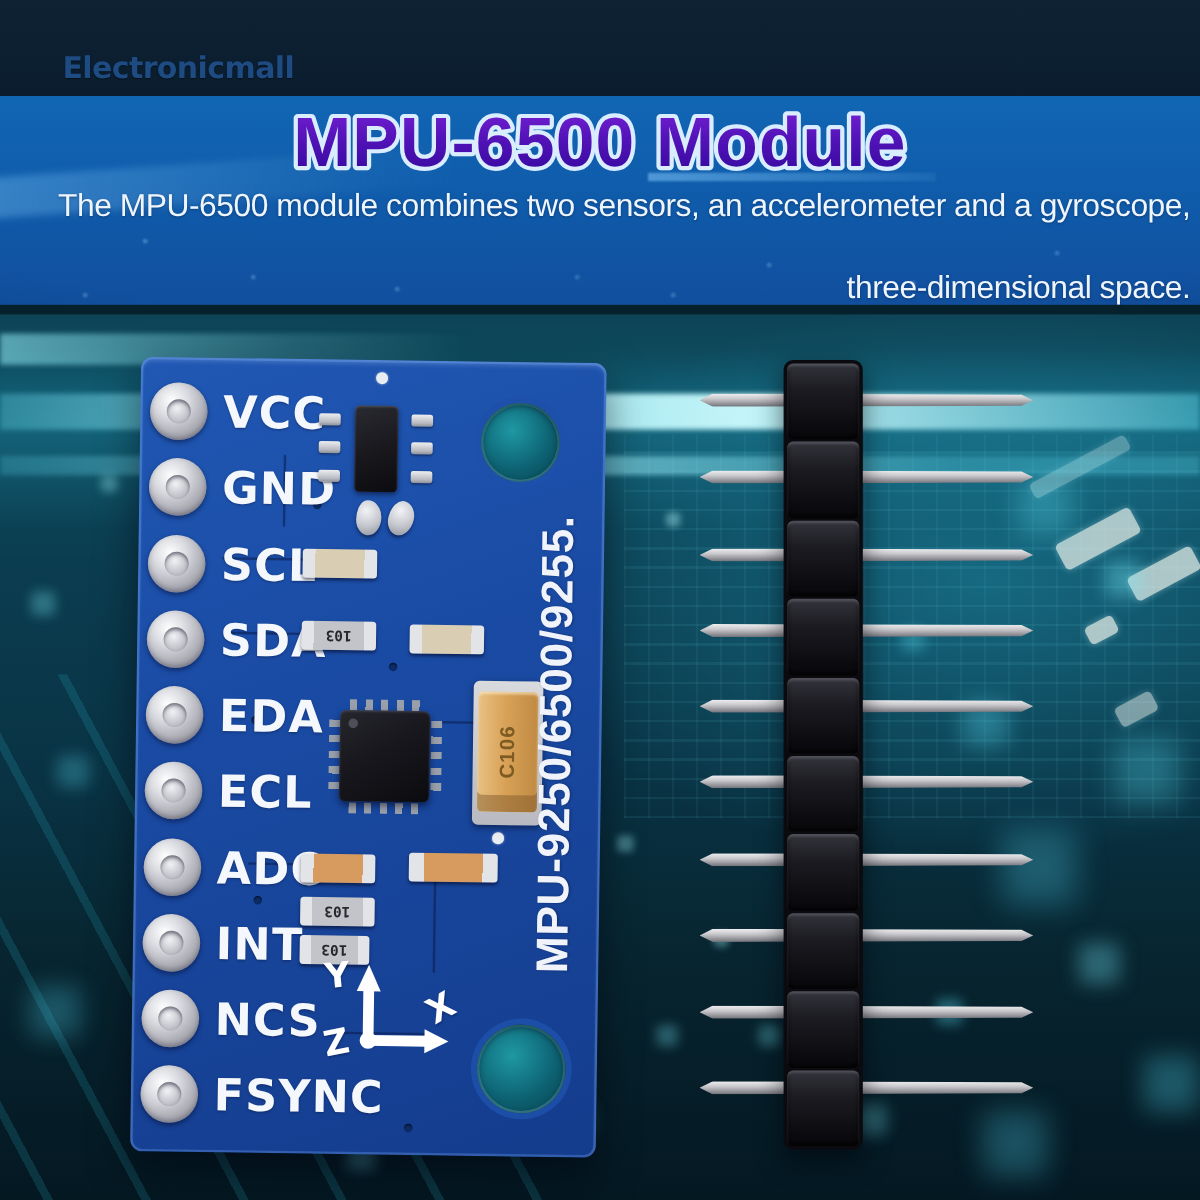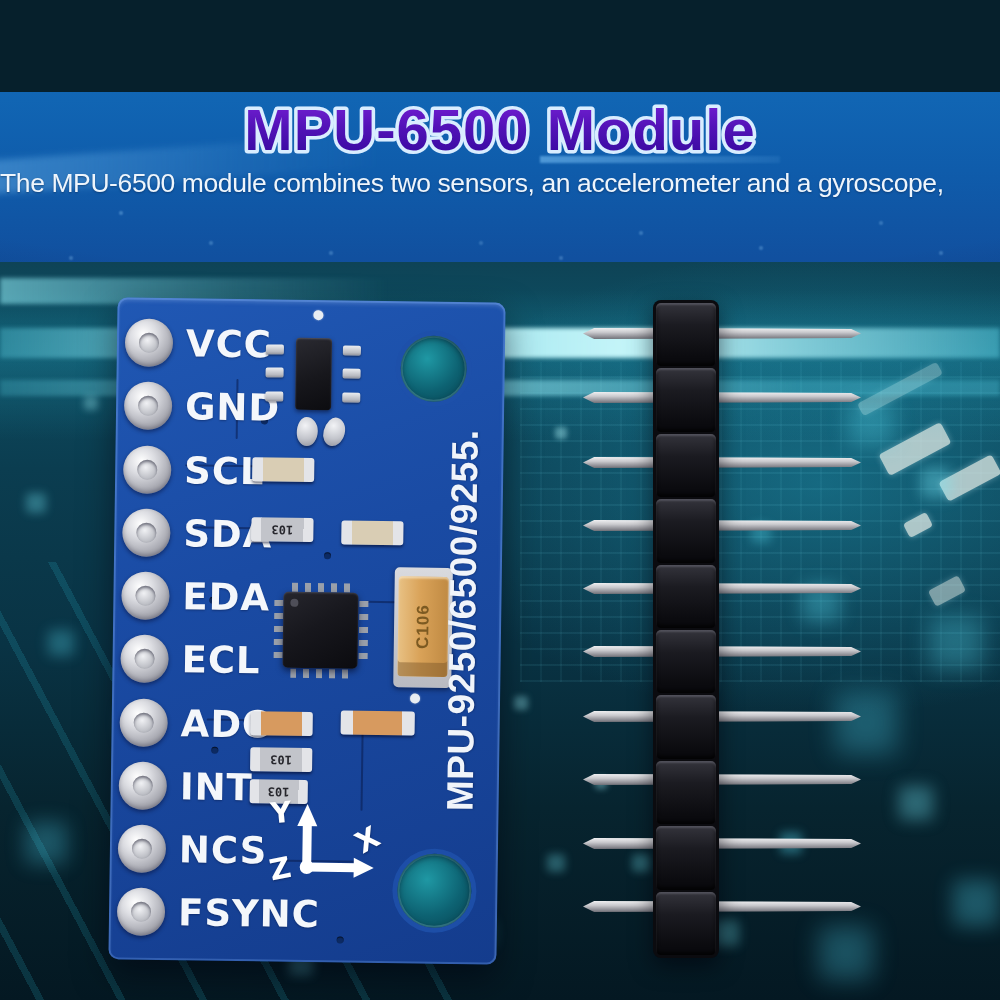--- a/index.html
+++ b/index.html
@@ -14,21 +14,21 @@
     background:linear-gradient(180deg,#0e2234 0%,#0c1f31 60%,#0a1c2d 100%);
   }
   .watermark{
     position:absolute;left:52px;top:42px;
     font-family:"DejaVu Sans",sans-serif;
     font-size:25px;font-weight:800;letter-spacing:-0.5px;
     color:#1d4b82;text-shadow:0 1px 1px rgba(0,0,0,.5);
   }
   
   .banner{
-    position:absolute;left:0;top:92px;width:1000px;height:174px;
+    position:absolute;left:0;top:80px;width:1000px;height:174px;
     background:
       radial-gradient(130% 160% at 50% 20%, rgba(255,255,255,0) 55%, rgba(4,25,60,.35) 100%),
       linear-gradient(180deg,#1166b4 0%,#0f5cab 45%,#114f9e 100%);
   }
   .wisp1{position:absolute;left:-20px;top:55px;width:400px;height:34px;
     background:linear-gradient(90deg,rgba(125,195,245,.38),rgba(125,195,245,.10) 65%,transparent);
     transform:skewY(-4deg);filter:blur(3px);}
   .wisp2{position:absolute;left:540px;top:64px;width:240px;height:7px;
     background:linear-gradient(90deg,rgba(130,200,250,.55),rgba(130,200,250,.1));filter:blur(1px);}
   .banner-specks{position:absolute;left:0;top:0;width:2px;height:2px;border-radius:50%;
@@ -38,21 +38,21 @@
       640px 140px 2px 1px rgba(160,215,255,.3), 760px 155px 2px 1px rgba(160,215,255,.3),
       880px 130px 2px 1px rgba(160,215,255,.28), 940px 160px 2px 1px rgba(160,215,255,.3),
       70px 165px 2px 1px rgba(160,215,255,.3), 560px 165px 2px 1px rgba(160,215,255,.28);}
   .title-svg{position:absolute;left:0;top:2px;width:1000px;height:74px;display:block;}
   .title-svg text{
     font-family:"Liberation Sans",sans-serif;font-size:58px;font-weight:bold;
     fill:url(#titleGrad);stroke:#d9edff;stroke-width:7px;
     paint-order:stroke;stroke-linejoin:round;letter-spacing:1px;
   }
   .desc{
-    position:absolute;left:0;top:72px;width:992px;text-align:left;
+    position:absolute;left:0;top:72px;width:992px;text-align:right;
     color:#eef5fc;font-size:26.5px;letter-spacing:-0.4px;line-height:34px;
     text-shadow:0 1px 2px rgba(0,20,50,.4);white-space:nowrap;
   }
   
   .photo{
     position:absolute;left:0;top:262px;width:1000px;height:738px;
     background:
       radial-gradient(60% 45% at 82% 30%, rgba(35,160,190,.45) 0%, rgba(35,160,190,0) 70%),
       linear-gradient(180deg,#0e4356 0%,#0d4f63 9%,#0b3d50 28%,#093344 52%,#07242f 74%,#041822 100%);
   }
@@ -175,36 +175,40 @@
     box-shadow:0 8px 22px rgba(0,0,10,.55);padding:2px;box-sizing:border-box;}
   .hseg{flex:1;margin:1px 1px;border-radius:5px;
     background:linear-gradient(180deg,#34343c 0%,#1b1b21 35%,#0b0b0f 85%);
     box-shadow:inset 0 2px 2px rgba(165,165,180,.28), inset 0 -3px 4px rgba(0,0,0,.8);}
 </style>
 </head>
 <body>
 
 <div id="stage">
 
+  <div class="top-bar">
+    <div class="watermark">Electronicmall</div>
+  </div>
 
   <div class="banner">
     <div class="wisp1"></div>
     <div class="wisp2"></div>
     <div class="banner-specks"></div>
     <svg class="title-svg">
       <defs>
         <linearGradient id="titleGrad" x1="0" y1="0" x2="0" y2="1">
           <stop offset="0%" stop-color="#7b22d8"></stop>
           <stop offset="45%" stop-color="#5313b8"></stop>
           <stop offset="100%" stop-color="#32079b"></stop>
         </linearGradient>
       </defs>
       <text x="500" y="56" text-anchor="middle">MPU-6500 Module</text>
     </svg>
     <div class="desc" style="top:74px;">The MPU-6500 module combines two sensors, an accelerometer and a gyroscope,</div>
+    <div class="desc" style="top:142px;">three-dimensional space.</div>
   </div>
 
   <div class="photo">
     <div class="circuit-grid"></div>
     <div class="pad-shapes">
       <i style="left:880px;top:175px;width:70px;height:24px;"></i>
       <i style="left:940px;top:205px;width:60px;height:22px;"></i>
       <i style="left:905px;top:255px;width:26px;height:16px;"></i>
       <i style="left:855px;top:120px;width:90px;height:14px;opacity:.5;"></i>
       <i style="left:930px;top:320px;width:34px;height:18px;opacity:.7;"></i>

